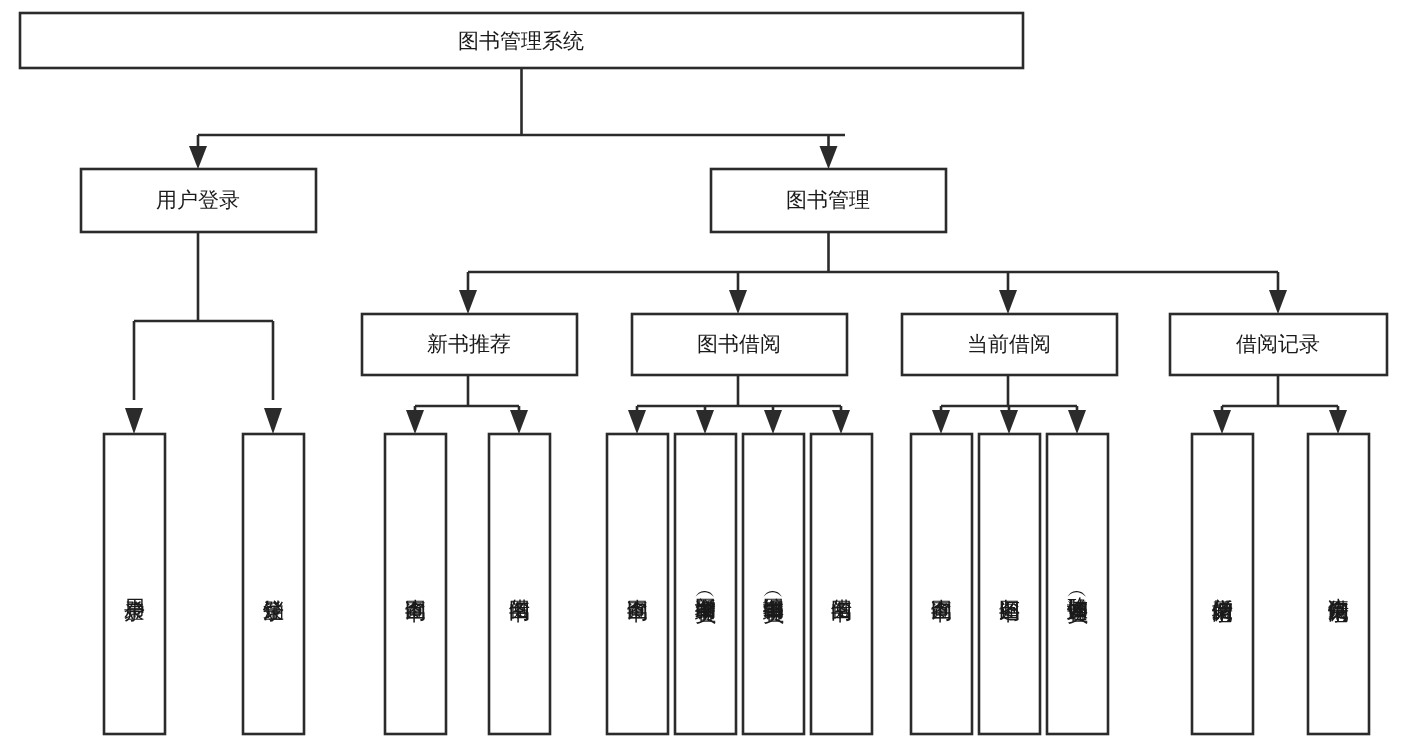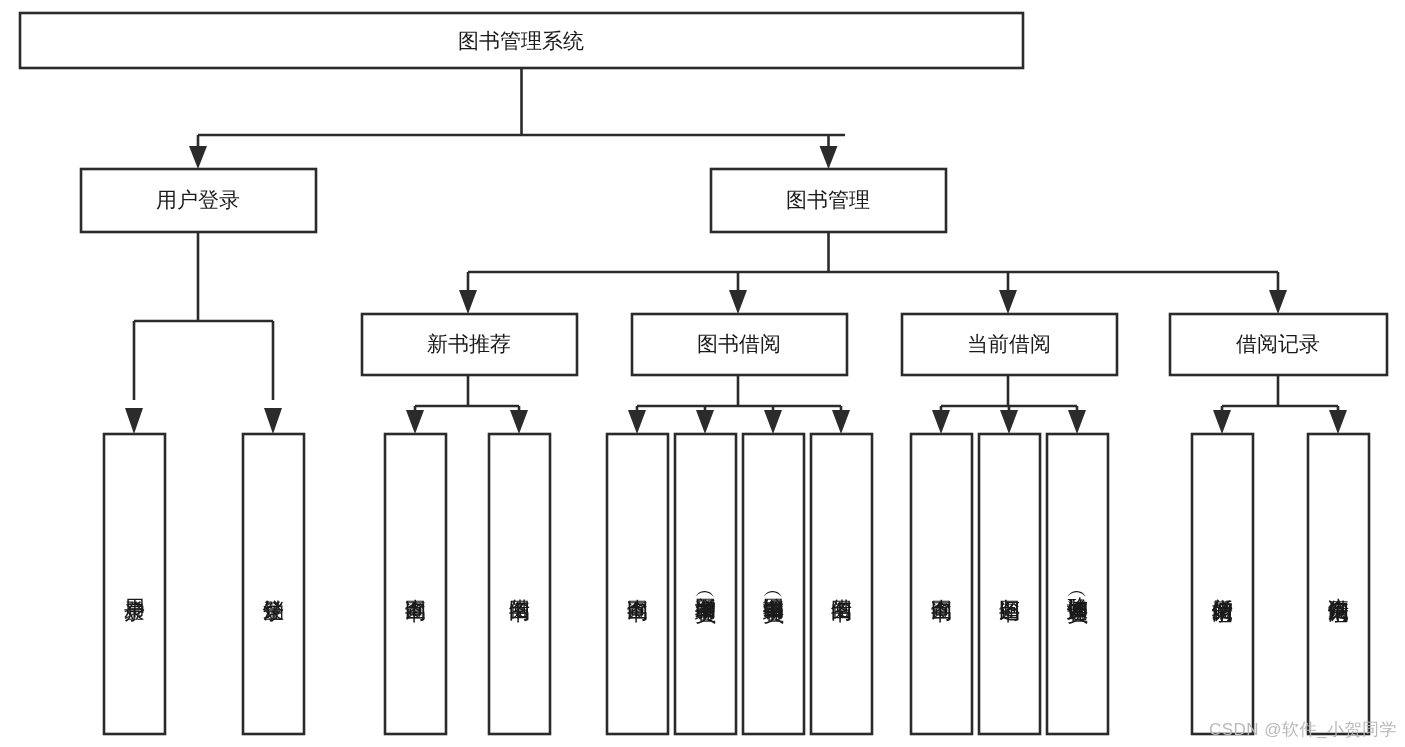--- a/index.html
+++ b/index.html
@@ -220,14 +220,13 @@
   <div class="node-label-v" style="left:743px; top:434px; width:61px; height:300px;">编辑图书（管理员）</div>
   <div class="node-label-v" style="left:811px; top:434px; width:61px; height:300px;">借阅图书</div>
 
   <div class="node-label-v" style="left:911px; top:434px; width:61px; height:300px;">查询图书</div>
   <div class="node-label-v" style="left:979px; top:434px; width:61px; height:300px;">归还图书</div>
   <div class="node-label-v" style="left:1047px; top:434px; width:61px; height:300px;">确认归还（管理员）</div>
 
   <div class="node-label-v" style="left:1192px; top:434px; width:61px; height:300px;">新增借阅记录</div>
   <div class="node-label-v" style="left:1308px; top:434px; width:61px; height:300px;">查询借阅记录</div>
 
-  <div class="watermark">CSDN @软件_小贺同学</div>
 </div>
 
 </body></html>

